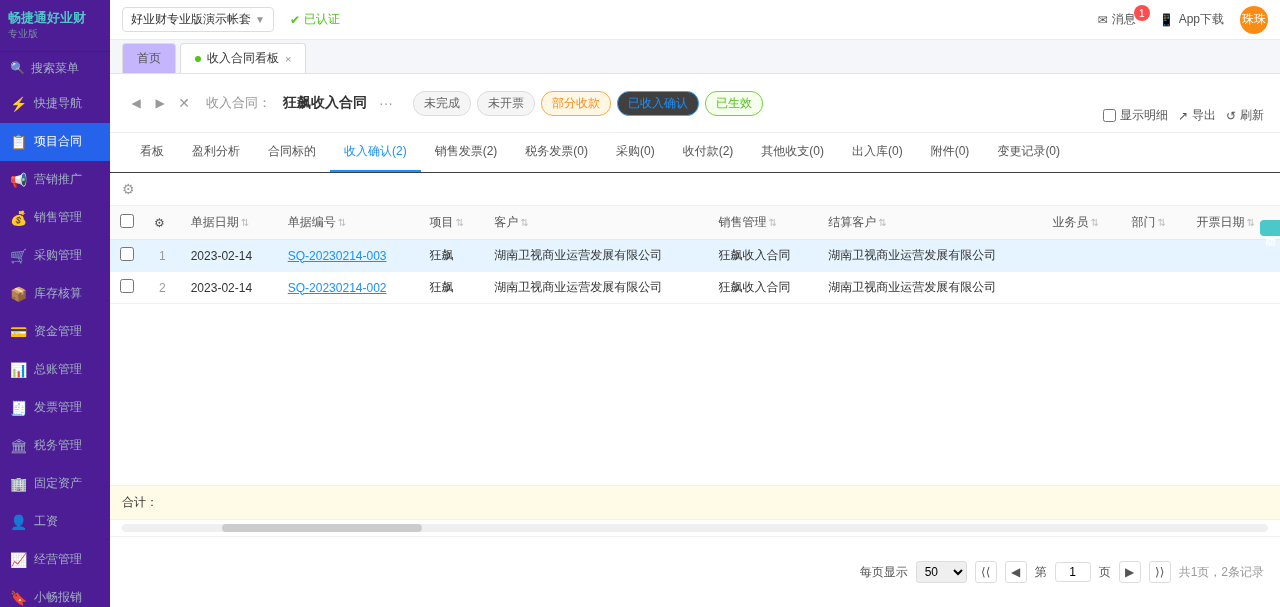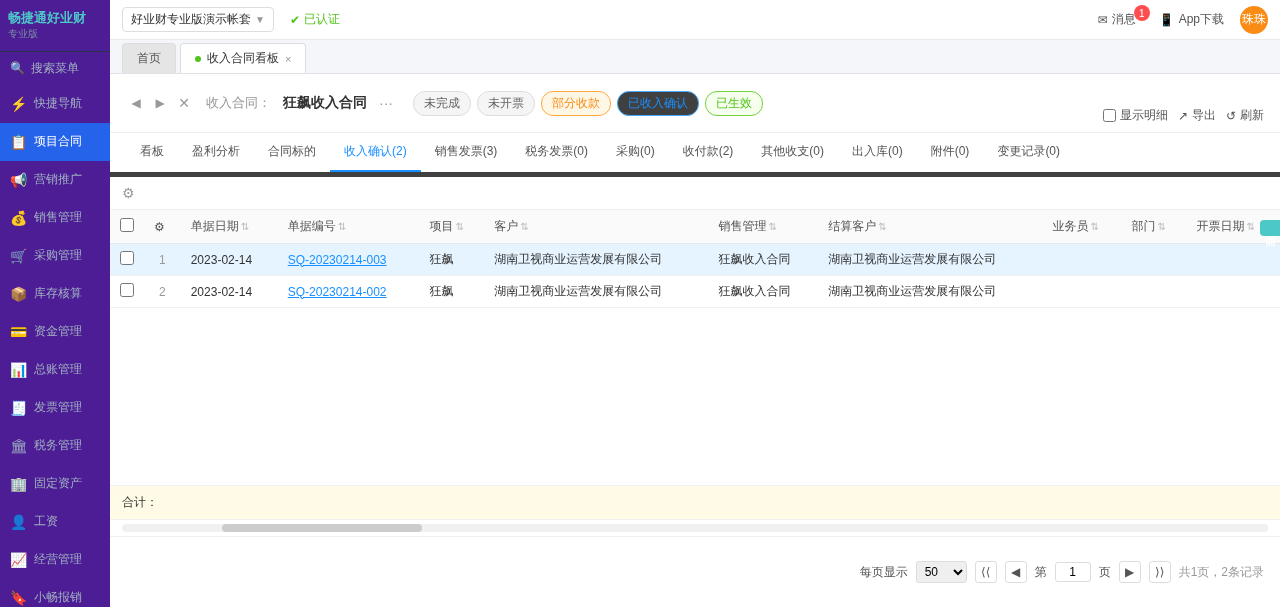--- a/index.html
+++ b/index.html
@@ -24,21 +24,21 @@
     .topbar-company-arrow { color: #999; font-size: 10px; }
     .topbar-certified { display: flex; align-items: center; gap: 4px; color: #52c41a; font-size: 12px; margin-left: 8px; }
     .topbar-right { margin-left: auto; display: flex; align-items: center; gap: 16px; }
     .topbar-btn { display: flex; align-items: center; gap: 4px; font-size: 12px; color: #555; cursor: pointer; position: relative; }
     .topbar-badge { background: #ff4d4f; color: #fff; border-radius: 50%; width: 16px; height: 16px; font-size: 10px; display: flex; align-items: center; justify-content: center; position: absolute; top: -6px; right: -6px; }
     .topbar-avatar { width: 28px; height: 28px; border-radius: 50%; background: #fa8c16; display: flex; align-items: center; justify-content: center; color: #fff; font-size: 12px; }
 
     
     .tabbar { height: 34px; background: #f5f6fa; display: flex; align-items: flex-end; padding: 0 0 0 12px; border-bottom: 1px solid #e0e2e8; flex-shrink: 0; gap: 4px; }
     .tabbar-item { padding: 6px 14px; font-size: 12px; color: #555; cursor: pointer; background: #e8eaf0; border-radius: 4px 4px 0 0; border: 1px solid #ddd; border-bottom: none; display: flex; align-items: center; gap: 6px; }
-    .tabbar-item.home { background: #e5e5e5; }
+    .tabbar-item.home { background: #c4b5fd; }
     .tabbar-item.active { background: #fff; color: #333; font-weight: 500; }
     .tabbar-item .close-btn { color: #999; font-size: 11px; cursor: pointer; }
     .tabbar-item .tab-dot { width: 6px; height: 6px; background: #52c41a; border-radius: 50%; }
 
     
     .content { flex: 1; background: #f5f6fa; overflow: hidden; display: flex; flex-direction: column; }
 
     
     .page-header { background: #fff; padding: 8px 16px; display: flex; align-items: center; gap: 12px; border-bottom: 1px solid #eee; flex-shrink: 0; }
     .page-title { font-size: 14px; font-weight: bold; color: #333; }
@@ -48,21 +48,21 @@
     .status-btn { padding: 3px 10px; border-radius: 12px; font-size: 12px; cursor: pointer; border: 1px solid #ddd; background: #f5f5f5; color: #666; }
     .status-btn.active-orange { background: #fff7e6; border-color: #ffa940; color: #fa8c16; }
     .status-btn.active-blue { background: #404040; border-color: #40a9ff; color: #1890ff; }
     .status-btn.active-green { background: #f6ffed; border-color: #73d13d; color: #52c41a; }
     .page-header-right { margin-left: auto; display: flex; align-items: center; gap: 10px; }
     .page-header-right-btn { display: flex; align-items: center; gap: 4px; font-size: 12px; color: #555; cursor: pointer; margin-top: 25px; }
     .nav-arrows { display: flex; gap: 4px; }
     .nav-arrow { width: 20px; height: 20px; display: flex; align-items: center; justify-content: center; color: #999; cursor: pointer; font-size: 12px; }
 
     
-    .sub-tabs { background: #fff; padding: 0 16px; border-bottom: 5px solid #404040; display: flex; gap: 0; flex-shrink: 0; }
+    .sub-tabs { background: #fff; padding: 0 16px; border-bottom: 1px solid #404040; display: flex; gap: 0; flex-shrink: 0; }
     .sub-tab { padding: 10px 14px; font-size: 12px; color: #555; cursor: pointer; border-bottom: 2px solid transparent; white-space: nowrap; }
     .sub-tab.active { color: #1890ff; border-bottom-color: #1890ff; font-weight: 500; }
 
     
     .table-area { flex: 1; background: #fff; margin: 0; overflow: hidden; display: flex; flex-direction: column; }
 
     
     .table-toolbar { display: flex; align-items: center; padding: 8px 12px; background: #fff; border-bottom: 1px solid #f0f0f0; }
     .table-toolbar-gear { color: #999; cursor: pointer; font-size: 14px; }
 
@@ -242,21 +242,21 @@
           <span>刷新</span>
         </div>
       </div>
     </div>
 
     <div class="sub-tabs" id="sub-tabs-container">
         <div class="sub-tab">看板</div>
         <div class="sub-tab">盈利分析</div>
         <div class="sub-tab">合同标的</div>
         <div class="sub-tab active">收入确认(2)</div>
-        <div class="sub-tab">销售发票(3)</div>
+        <div class="sub-tab">销售发票(2)</div>
         <div class="sub-tab">税务发票(0)</div>
         <div class="sub-tab">采购(0)</div>
         <div class="sub-tab">收付款(2)</div>
         <div class="sub-tab">其他收支(0)</div>
         <div class="sub-tab">出入库(0)</div>
         <div class="sub-tab">附件(0)</div>
         <div class="sub-tab">变更记录(0)</div>
       </div>
 
     <div class="table-area">

